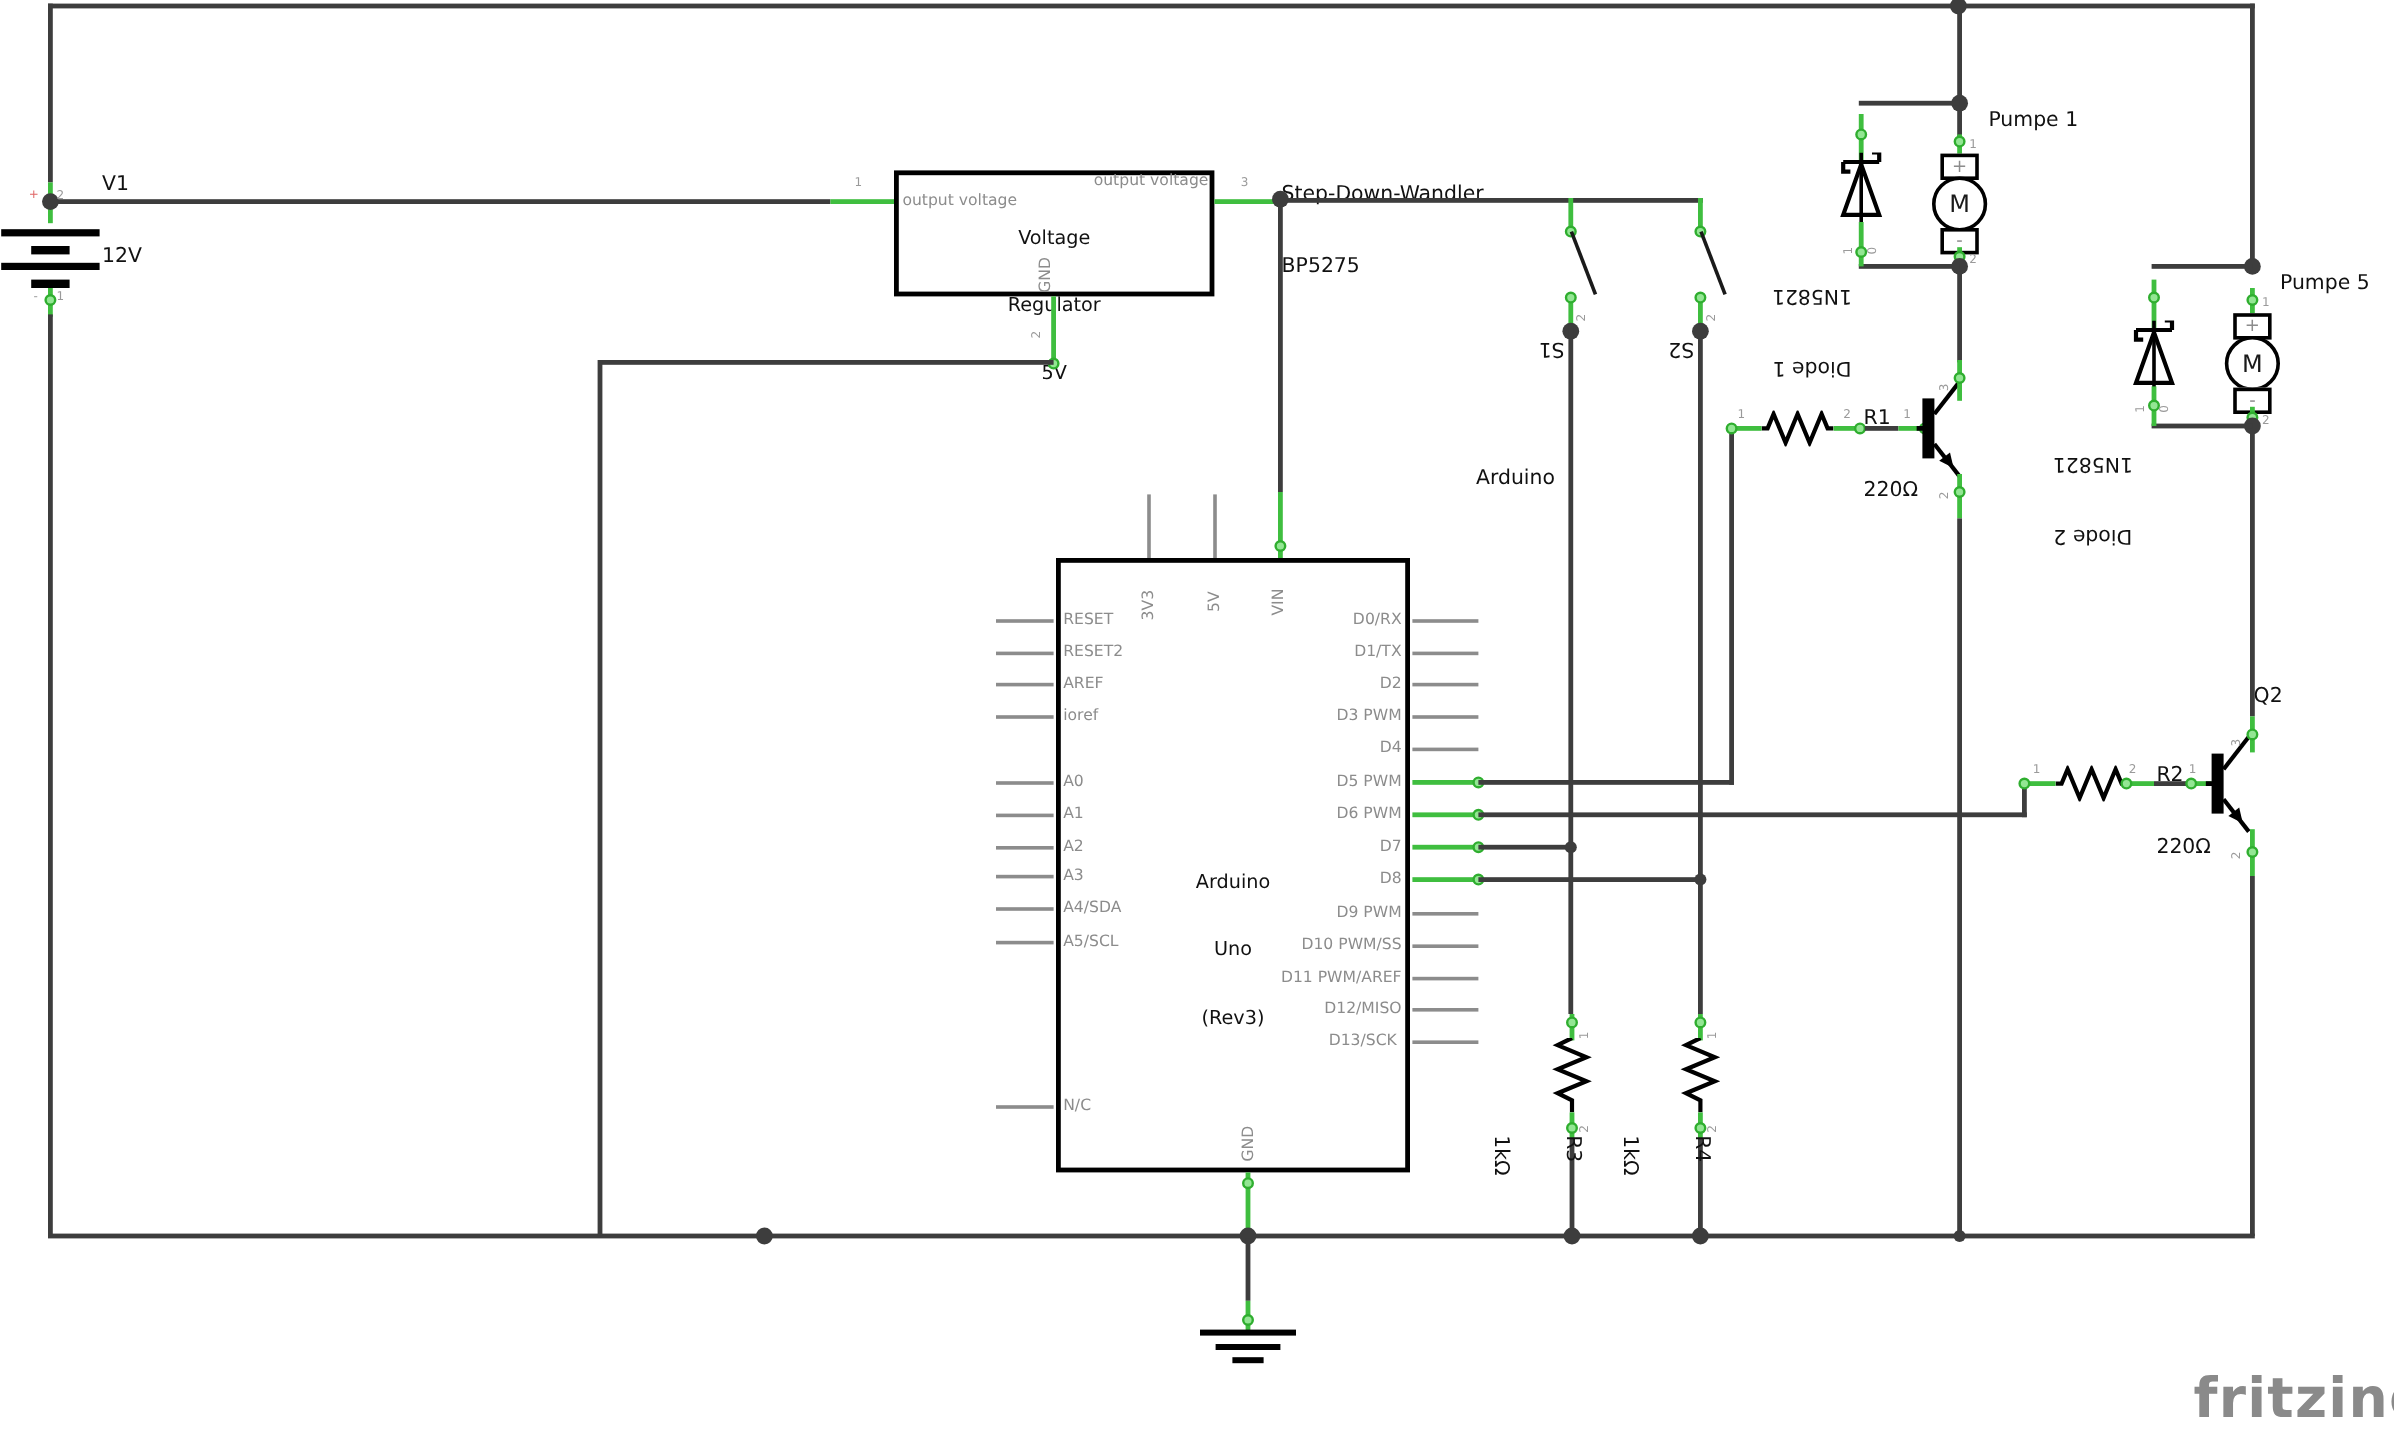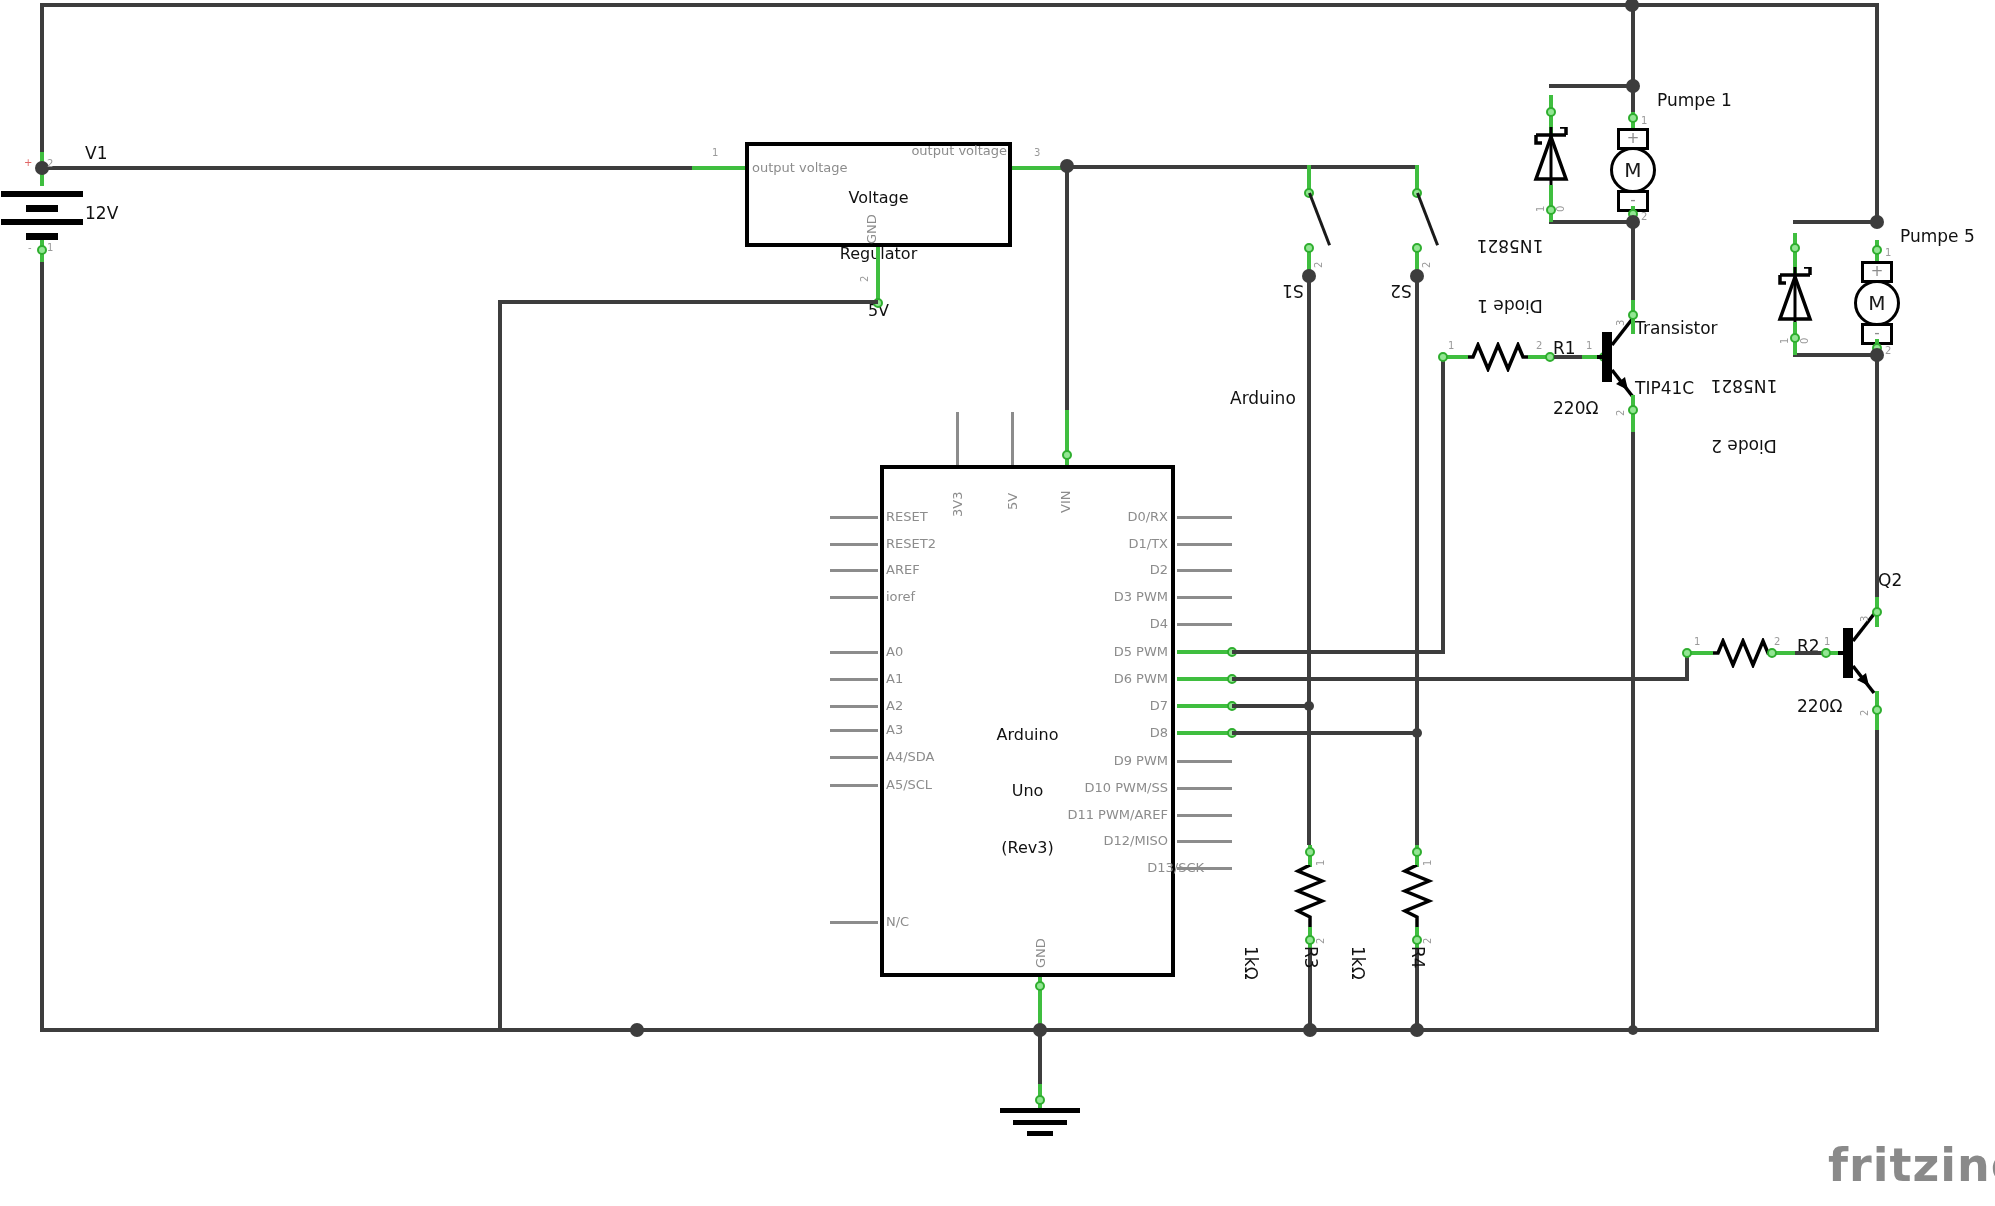--- a/index.html
+++ b/index.html
@@ -55,20 +55,24 @@
   <div class="el gw" style="left:40px;top:240px;width:4px;height:24px"></div>
   <div class="el gdot" style="left:37px;top:245px"></div>
   <div class="el tiny" style="left:28px;top:243px">-</div>
   <div class="el tiny" style="left:47px;top:243px">1</div>
   <div class="el w" style="left:40px;top:262px;width:4px;height:768px"></div>
   <div class="el lbl" style="left:85px;top:103px">
     <div>V1</div>
     <div>12V</div>
   </div>
 
+  <div class="el lbl" style="left:1068px;top:112px">
+    <div>Step-Down-Wandler</div>
+    <div>BP5275</div>
+  </div>
   <div class="el blackbox" style="left:745px;top:142px;width:267px;height:105px"></div>
   <div class="el lbl cc" style="left:745px;top:151px;width:267px;font-size:16px">
     <div>Voltage</div>
     <div>Regulator</div>
     <div>5V</div>
   </div>
   <div class="el glbl" style="left:752px;top:160px">output voltage</div>
   <div class="el glbl rr" style="left:880px;top:143px;width:127px">output voltage</div>
   <div class="el glbl rotm90" style="left:864px;top:244px">GND</div>
   <div class="el tiny" style="left:712px;top:148px">1</div>
@@ -161,21 +165,21 @@
   <div class="el glbl rr" style="left:1020px;top:589px;width:148px">D3 PWM</div>
   <div class="el glbl rr" style="left:1020px;top:616px;width:148px">D4</div>
   <div class="el glbl rr" style="left:1020px;top:644px;width:148px">D5 PWM</div>
   <div class="el glbl rr" style="left:1020px;top:671px;width:148px">D6 PWM</div>
   <div class="el glbl rr" style="left:1020px;top:698px;width:148px">D7</div>
   <div class="el glbl rr" style="left:1020px;top:725px;width:148px">D8</div>
   <div class="el glbl rr" style="left:1020px;top:753px;width:148px">D9 PWM</div>
   <div class="el glbl rr" style="left:1020px;top:780px;width:148px">D10 PWM/SS</div>
   <div class="el glbl rr" style="left:1020px;top:807px;width:148px">D11 PWM/AREF</div>
   <div class="el glbl rr" style="left:1020px;top:833px;width:148px">D12/MISO</div>
-  <div class="el glbl rr" style="left:1056px;top:860px;width:148px">D13/SCK</div>
+  <div class="el glbl rr" style="left:1016px;top:860px;width:148px">D13/SCK</div>
 
   <div class="el glbl rotm90" style="left:1033px;top:968px">GND</div>
   <div class="el gw" style="left:1038px;top:977px;width:4px;height:55px"></div>
   <div class="el gdot" style="left:1035px;top:981px"></div>
 
   <div class="el gw" style="left:1177px;top:650px;width:55px;height:4px"></div>
   <div class="el gdot" style="left:1227px;top:647px"></div>
   <div class="el w" style="left:1232px;top:650px;width:213px;height:4px"></div>
   <div class="el w" style="left:1441px;top:355px;width:4px;height:299px"></div>
   <div class="el gw" style="left:1177px;top:677px;width:55px;height:4px"></div>
@@ -208,24 +212,20 @@
   <div class="el w" style="left:1554px;top:355px;width:28px;height:4px"></div>
   <div class="el gw" style="left:1582px;top:355px;width:22px;height:4px"></div>
   <div class="el gdot" style="left:1599px;top:352px"></div>
   <svg class="el" style="left:1597px;top:300px" width="45" height="135" viewBox="0 0 45 135">
     <line x1="0" y1="57" x2="7" y2="57" stroke="#000" stroke-width="4"></line>
     <rect x="5" y="32" width="10" height="50" fill="#000"></rect>
     <line x1="15" y1="45" x2="36" y2="18" stroke="#000" stroke-width="3.5"></line>
     <line x1="15" y1="70" x2="36" y2="97" stroke="#000" stroke-width="3.5"></line>
     <polygon points="31,90 19,84 28,77" fill="#000"></polygon>
   </svg>
-  <div class="el lbl" style="left:1635px;top:278px">
-    <div>Transistor</div>
-    <div>TIP41C</div>
-  </div>
   <div class="el w" style="left:1631px;top:224px;width:4px;height:78px"></div>
   <div class="el gw" style="left:1631px;top:300px;width:4px;height:34px"></div>
   <div class="el gdot" style="left:1628px;top:310px"></div>
   <div class="el tiny rotm90" style="left:1616px;top:326px">3</div>
   <div class="el gw" style="left:1631px;top:395px;width:4px;height:37px"></div>
   <div class="el gdot" style="left:1628px;top:405px"></div>
   <div class="el tiny rotm90" style="left:1616px;top:416px">2</div>
   <div class="el w" style="left:1631px;top:432px;width:4px;height:598px"></div>
 
   <div class="el lbl" style="left:1657px;top:90px">Pumpe 1</div>

